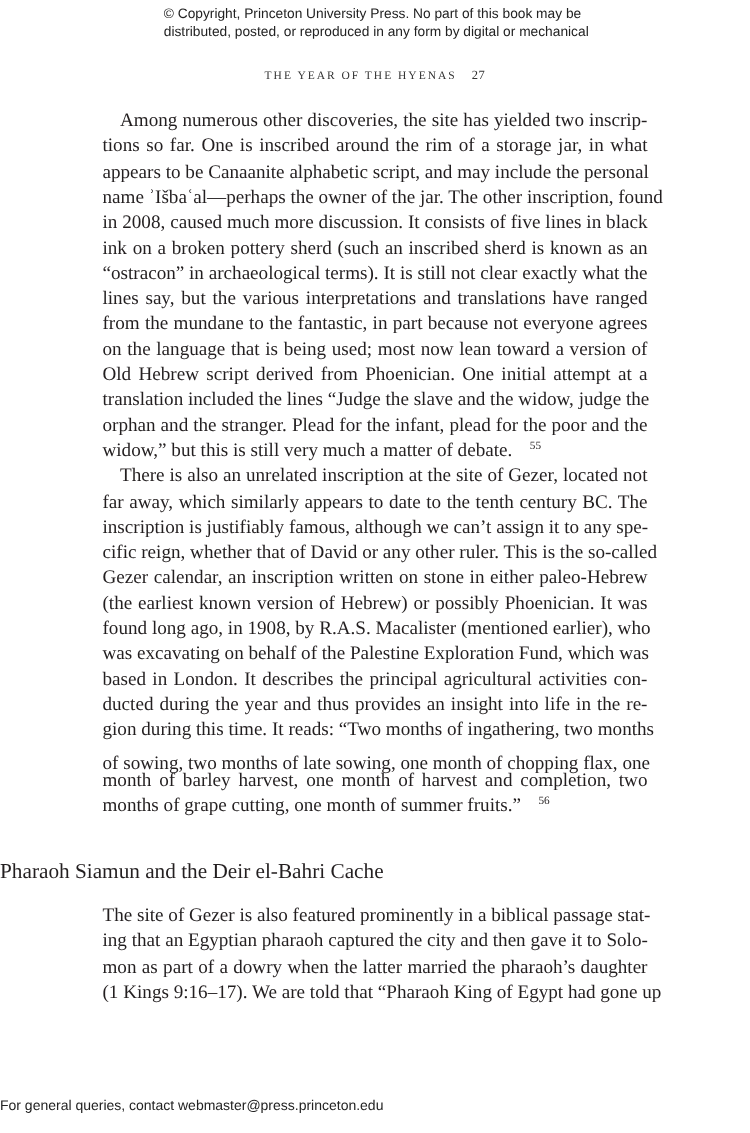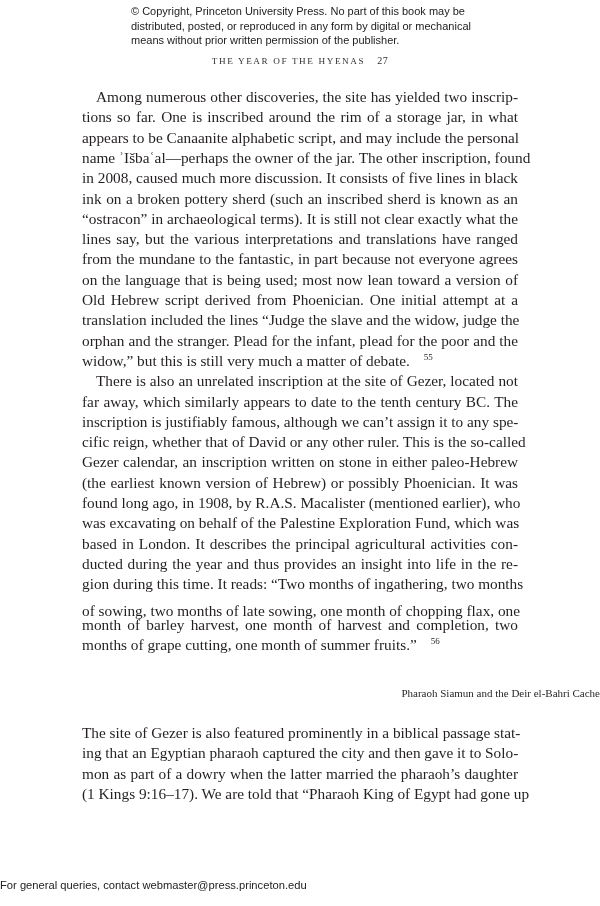--- a/index.html
+++ b/index.html
@@ -20,35 +20,34 @@
       font-family: "Liberation Serif", serif; font-size: 15.3px; color: #231f20;
     }
     .ln {
       position: absolute; left: 0; width: 436px; height: 20px; line-height: 20px;
       white-space: nowrap; text-align: justify; text-align-last: justify;
     }
     .ln.indent { left: 14px; width: 422px; }
     .ln.last { text-align-last: left; }
     sup { font-size: 9px; line-height: 0; vertical-align: 6px; padding-left: 14px; }
     .heading {
-      position: absolute; left: 0; width: 600px; top: 687px; text-align: right;
-      font-family: "Liberation Serif", serif; font-size: 11px; color: #231f20;
+      position: absolute; left: 0; width: 600px; top: 687px; text-align: left;
+      font-family: "Liberation Serif", serif; font-size: 17px; color: #231f20;
     }
     .footer {
       position: absolute; left: 0; width: 600px; top: 879px; text-align: left;
       font-family: Liberation Sans, sans-serif; font-size: 11.2px; color: #222;
     }
   </style>
 </head>
 <body>
 
 <div class="notice">
   <div>© Copyright, Princeton University Press. No part of this book may be</div>
   <div>distributed, posted, or reproduced in any form by digital or mechanical</div>
-  <div>means without prior written permission of the publisher.</div>
 </div>
 
 <div class="running-head">
   <span>THE YEAR OF THE HYENAS</span><span class="pg">27</span>
 </div>
 
 <div class="body">
 
   <div class="ln indent" style="top:0px">Among numerous other discoveries, the site has yielded two inscrip-</div>
   <div class="ln" style="top:20.3px">tions so far. One is inscribed around the rim of a storage jar, in what</div>

